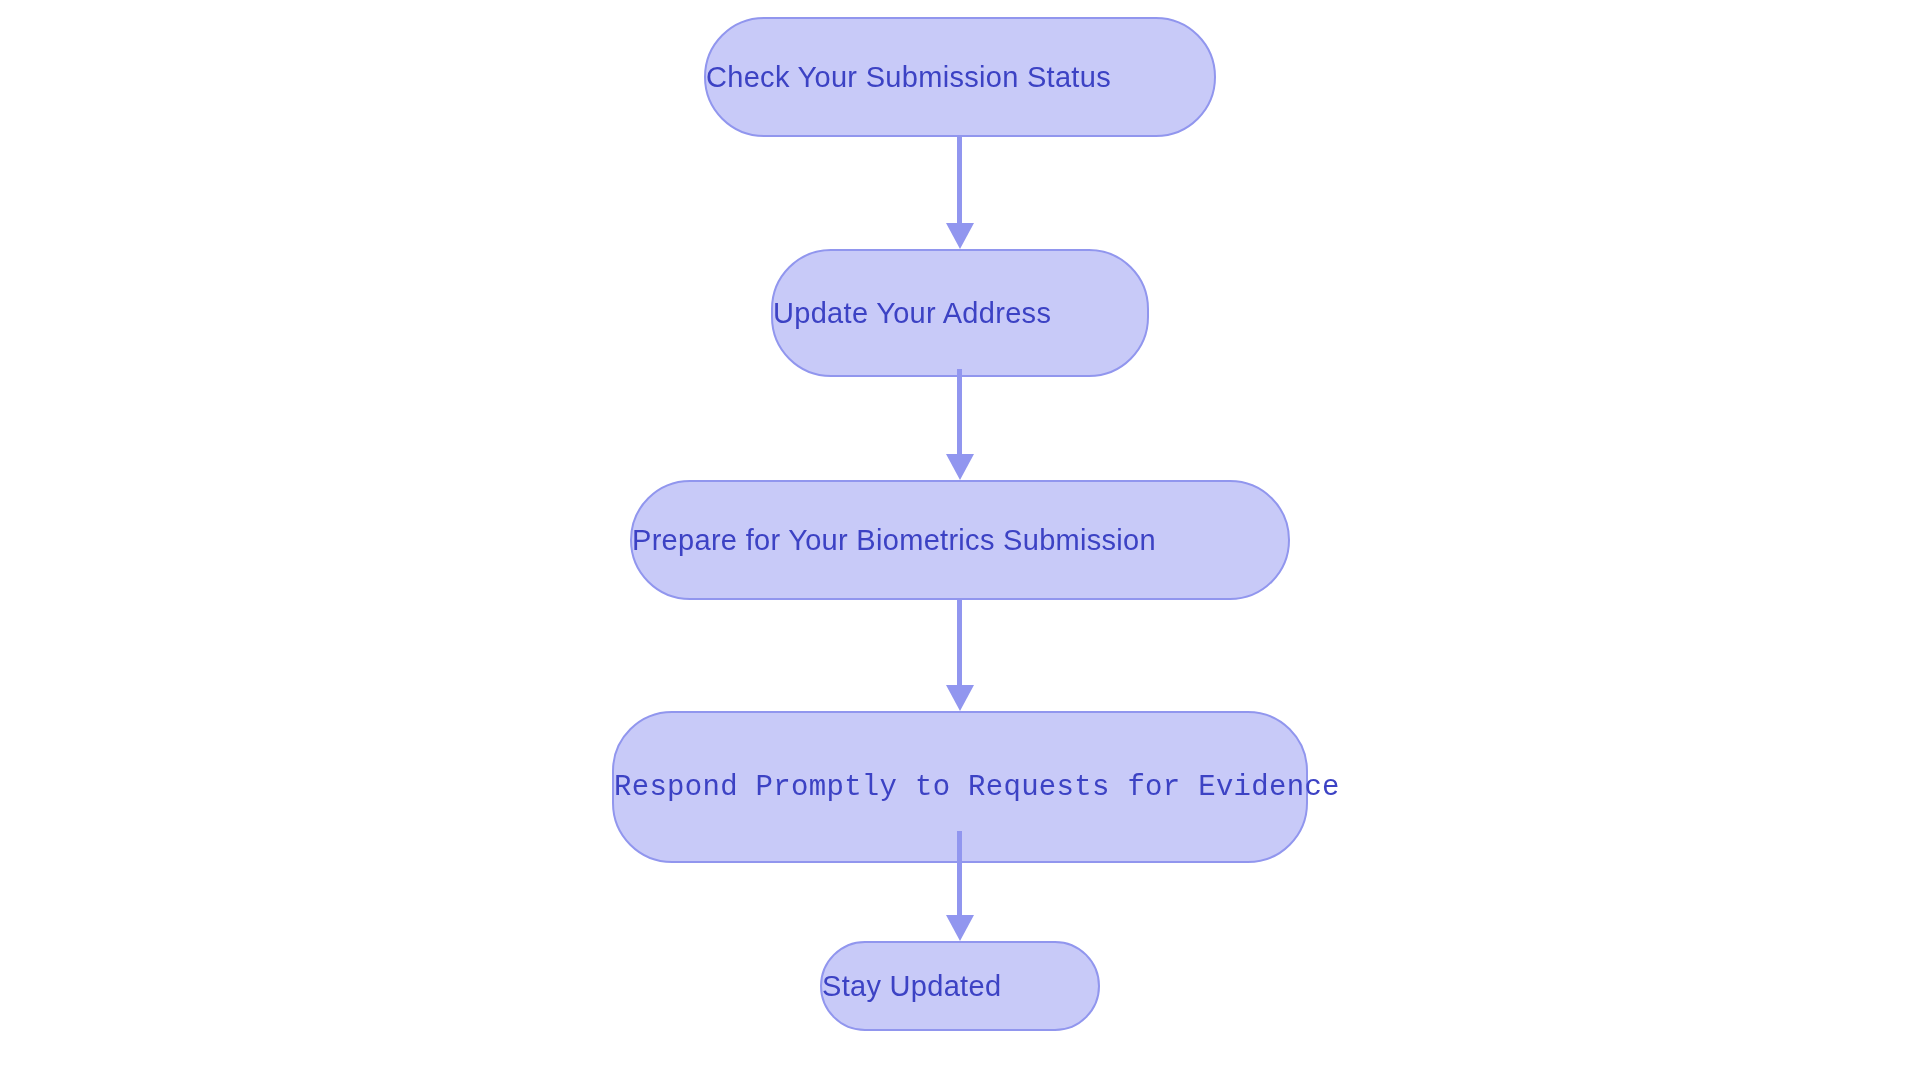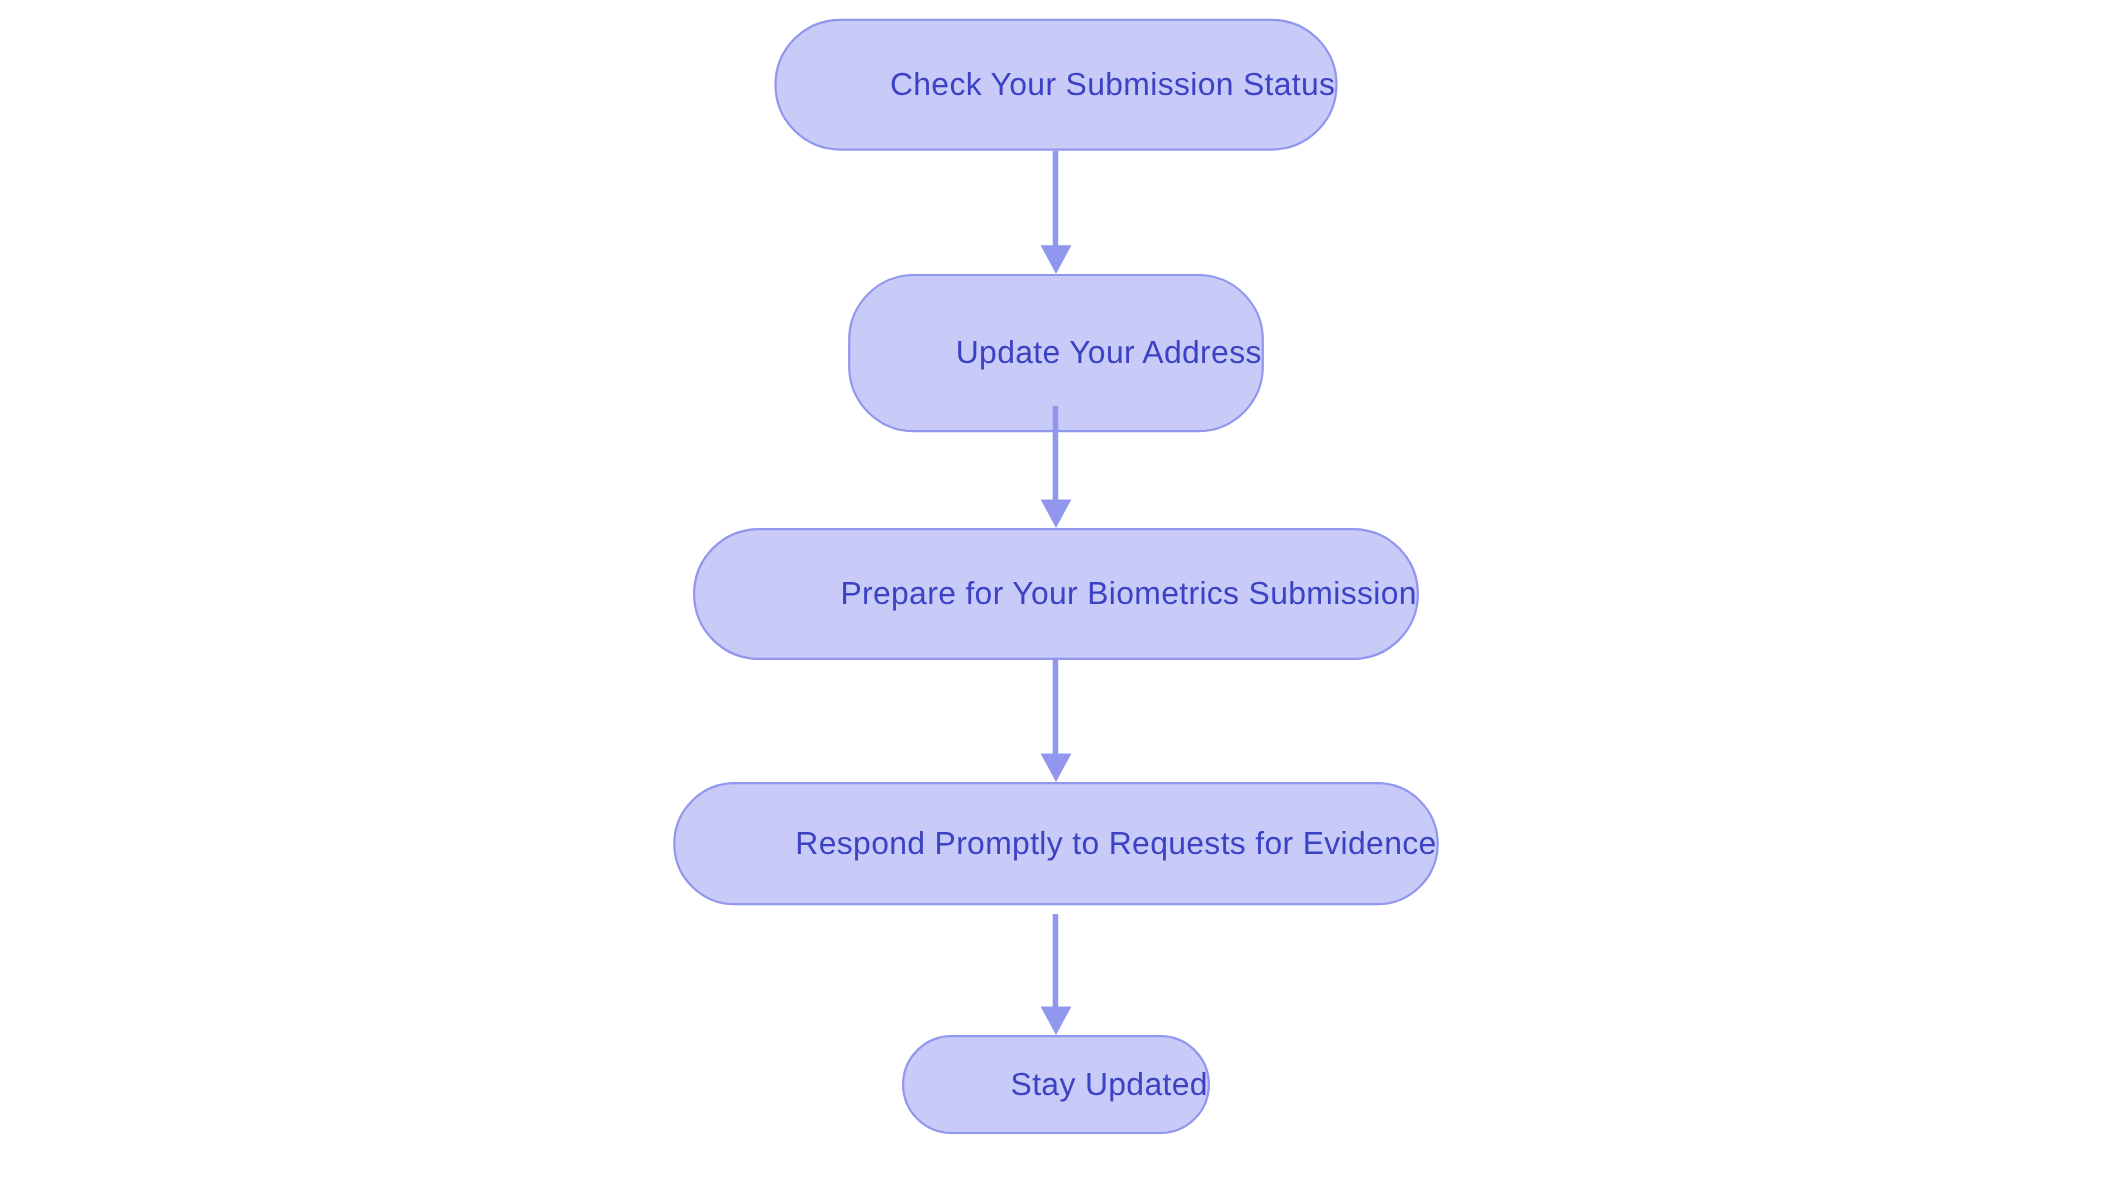--- a/index.html
+++ b/index.html
@@ -12,36 +12,36 @@
     width: 1920px;
     height: 1083px;
     background: var(--background, #ffffff);
     font-family: "Liberation Sans", sans-serif;
     overflow: hidden;
   }
   .node {
     position: absolute;
     display: flex;
     align-items: center;
-    justify-content: flex-end;
+    justify-content: flex-start;
     box-sizing: border-box;
     background: var(--node-fill, #c8caf8);
     border: 2px solid var(--node-border, #9196ee);
     border-radius: 60px;
     color: var(--node-text, #3c42c4);
     font-size: 29px;
     font-weight: 500;
     letter-spacing: 0.3px;
     text-align: center;
     white-space: nowrap;
   }
   .node-1 { left: 704px; top: 17px;  width: 512px; height: 120px; }
-  .node-2 { left: 771px; top: 249px; width: 378px; height: 144px; }
+  .node-2 { left: 771px; top: 249px; width: 378px; height: 128px; }
   .node-3 { left: 630px; top: 480px; width: 660px; height: 120px; }
-  .node-4 { left: 612px; top: 711px; width: 696px; height: 112px; }
+  .node-4 { left: 612px; top: 711px; width: 696px; height: 152px; font-family: Liberation Mono, monospace; }
   .node-5 { left: 820px; top: 941px; width: 280px; height: 90px; }
 
   .arrow {
     position: absolute;
     left: 944px;
     width: 32px;
   }
   .arrow-1 { top: 137px; height: 112px; }
   .arrow-2 { top: 369px; height: 111px; }
   .arrow-3 { top: 600px; height: 111px; }

